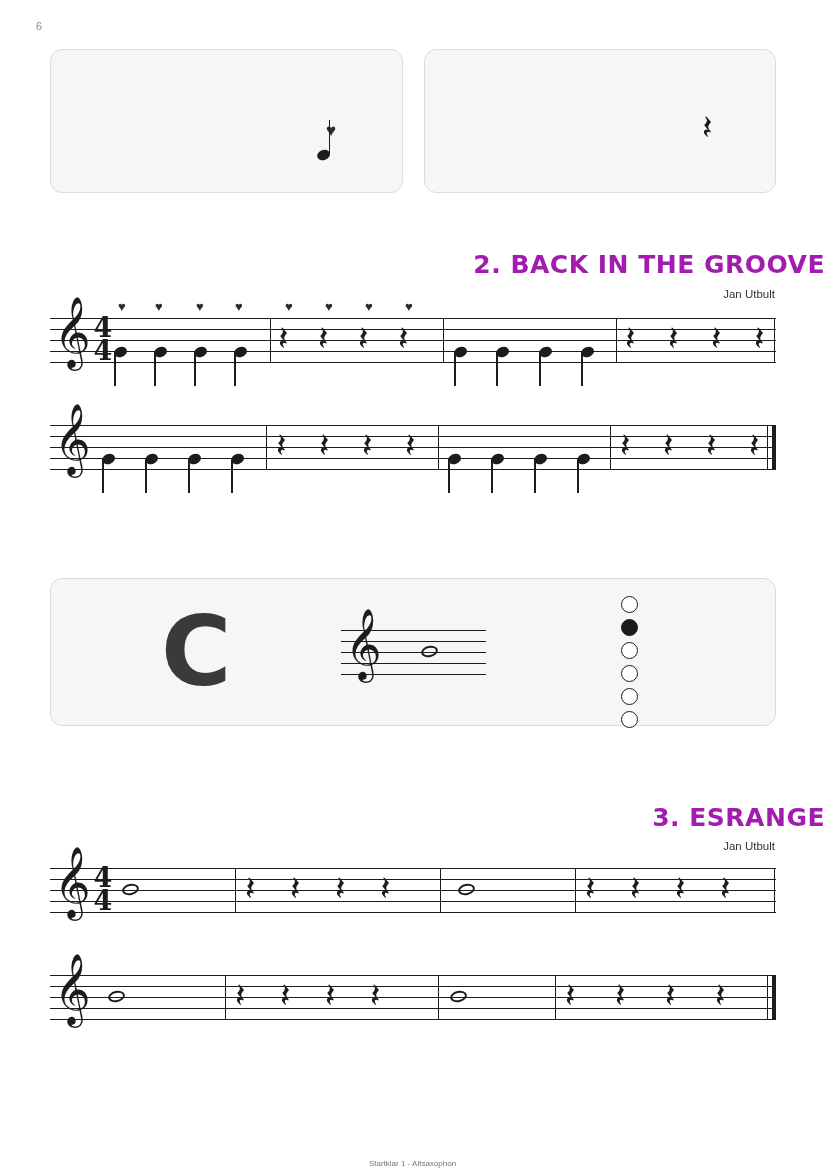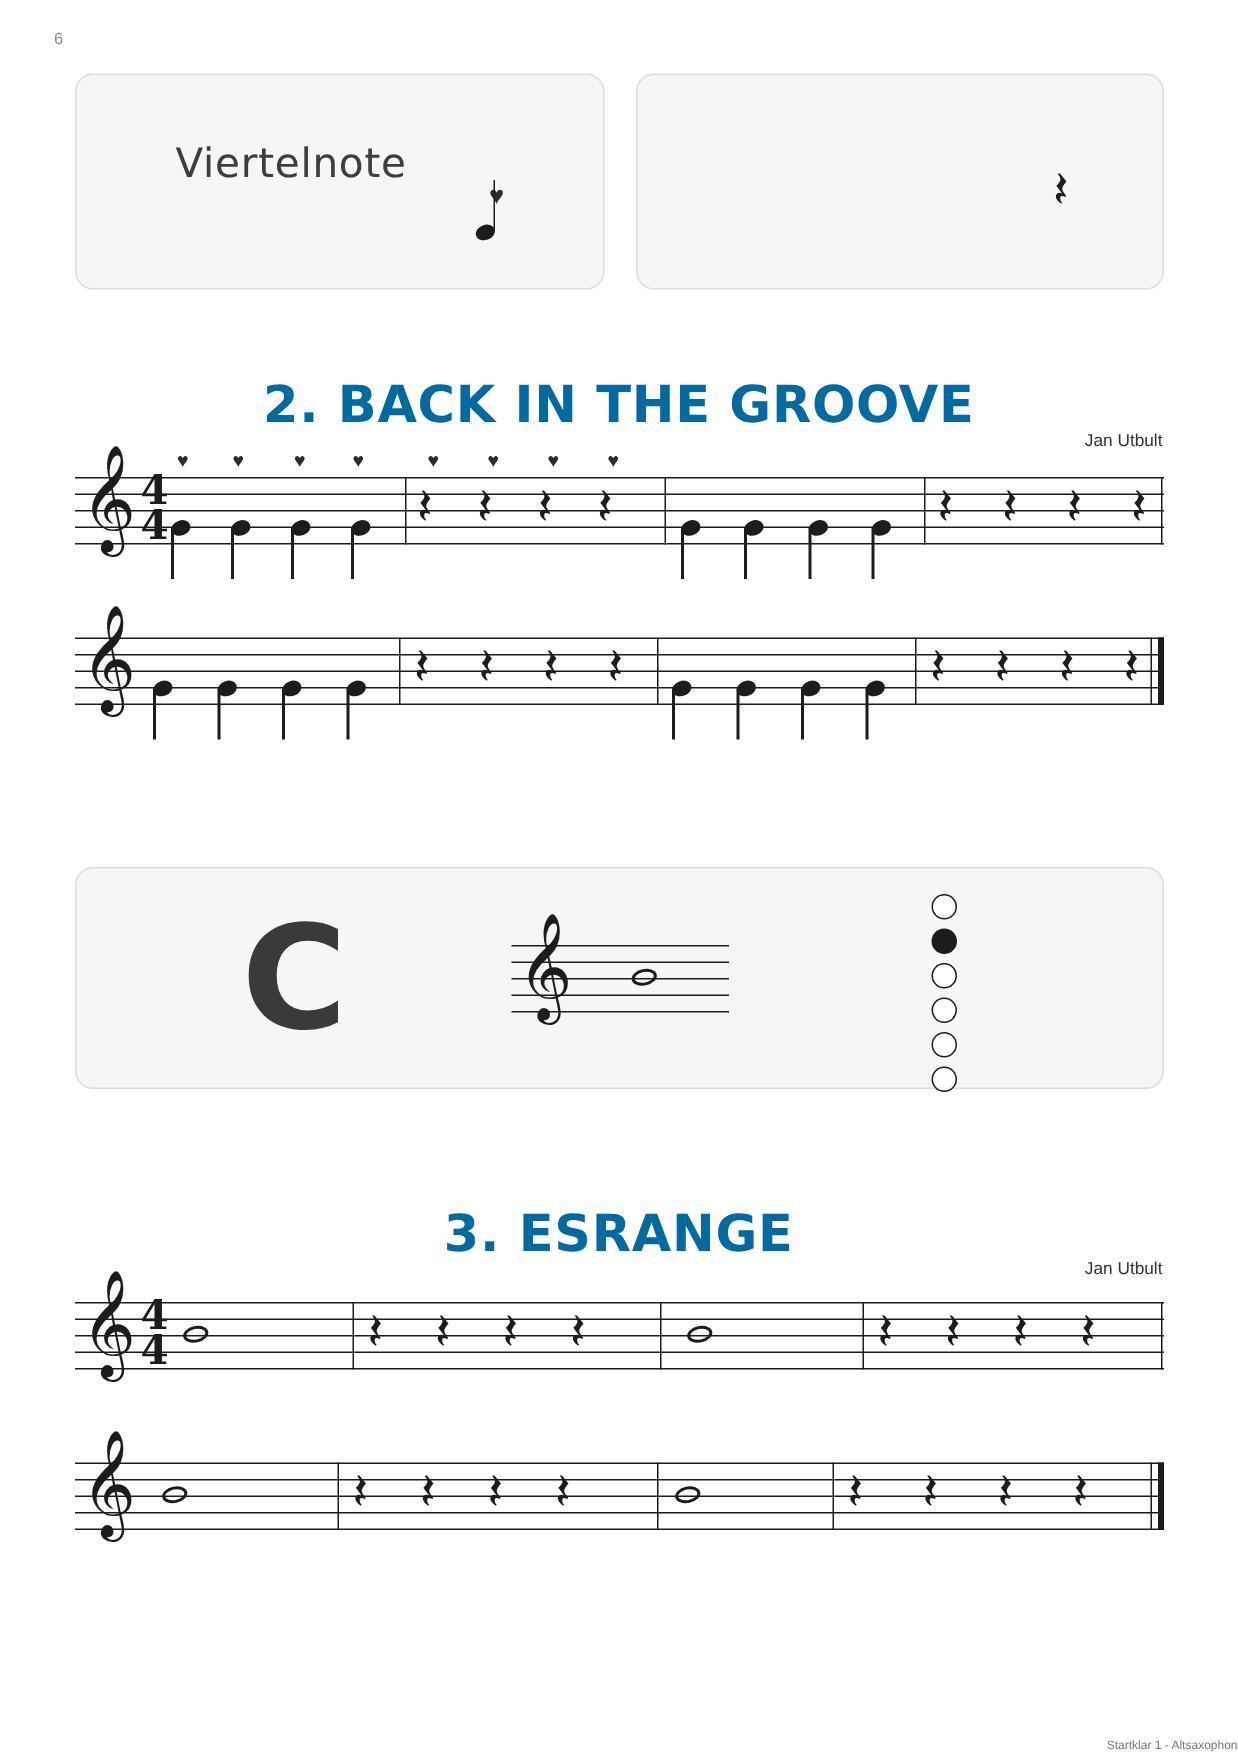--- a/index.html
+++ b/index.html
@@ -46,25 +46,25 @@
   .heart {
     color: #2b2b2b;
     font-size: 15px;
     line-height: 1;
   }
   .heart-big { font-size: 17px; }
   
   .song-title {
     position: absolute;
     width: 100%;
-    text-align: center;
-    font-size: 34px;
+    text-align: right;
+    font-size: 25px;
     font-weight: bold;
     letter-spacing: 0.5px;
-    color: #0369a1;
+    color: #a21caf;
     font-family: "DejaVu Sans", sans-serif;
   }
   .composer {
     position: absolute;
     right: 50px;
     font-size: 11.5px;
     color: #333333;
   }
   
   .stave {
@@ -212,21 +212,20 @@
   }
 </style>
 </head>
 <body>
 
 <div class="page">
 
   <div class="page-number">6</div>
 
   <div class="card" style="left:50px; top:49px; width:353px; height:144px;">
-    <div class="card-label" style="left:66px; top:44px;">Viertelnote</div>
     <span class="heart heart-big" style="position:absolute; left:275px; top:72px;">♥</span>
     <div class="quarter-note" style="left:266px; top:100px;">
       <div class="head"></div>
       <div class="stem"></div>
     </div>
   </div>
 
   <div class="card" style="left:424px; top:49px; width:352px; height:144px;">
 
     <div class="rest" style="left:277px; top:60px;">𝄽</div>
@@ -442,15 +441,15 @@
     <div class="barline" style="left:505px;"></div>
 
     <div class="rest" style="left:515px; top:3px;">𝄽</div>
     <div class="rest" style="left:565px; top:3px;">𝄽</div>
     <div class="rest" style="left:615px; top:3px;">𝄽</div>
     <div class="rest" style="left:665px; top:3px;">𝄽</div>
     <div class="endbar-thin" style="left:717px;"></div>
     <div class="endbar-thick" style="left:722px;"></div>
   </div>
 
-  <div class="footer" style="top:1159px;text-align:right;">Startklar 1 - Altsaxophon</div>
+  <div class="footer" style="top:1159px;">Startklar 1 - Altsaxophon</div>
 
 </div>
 
 </body></html>

